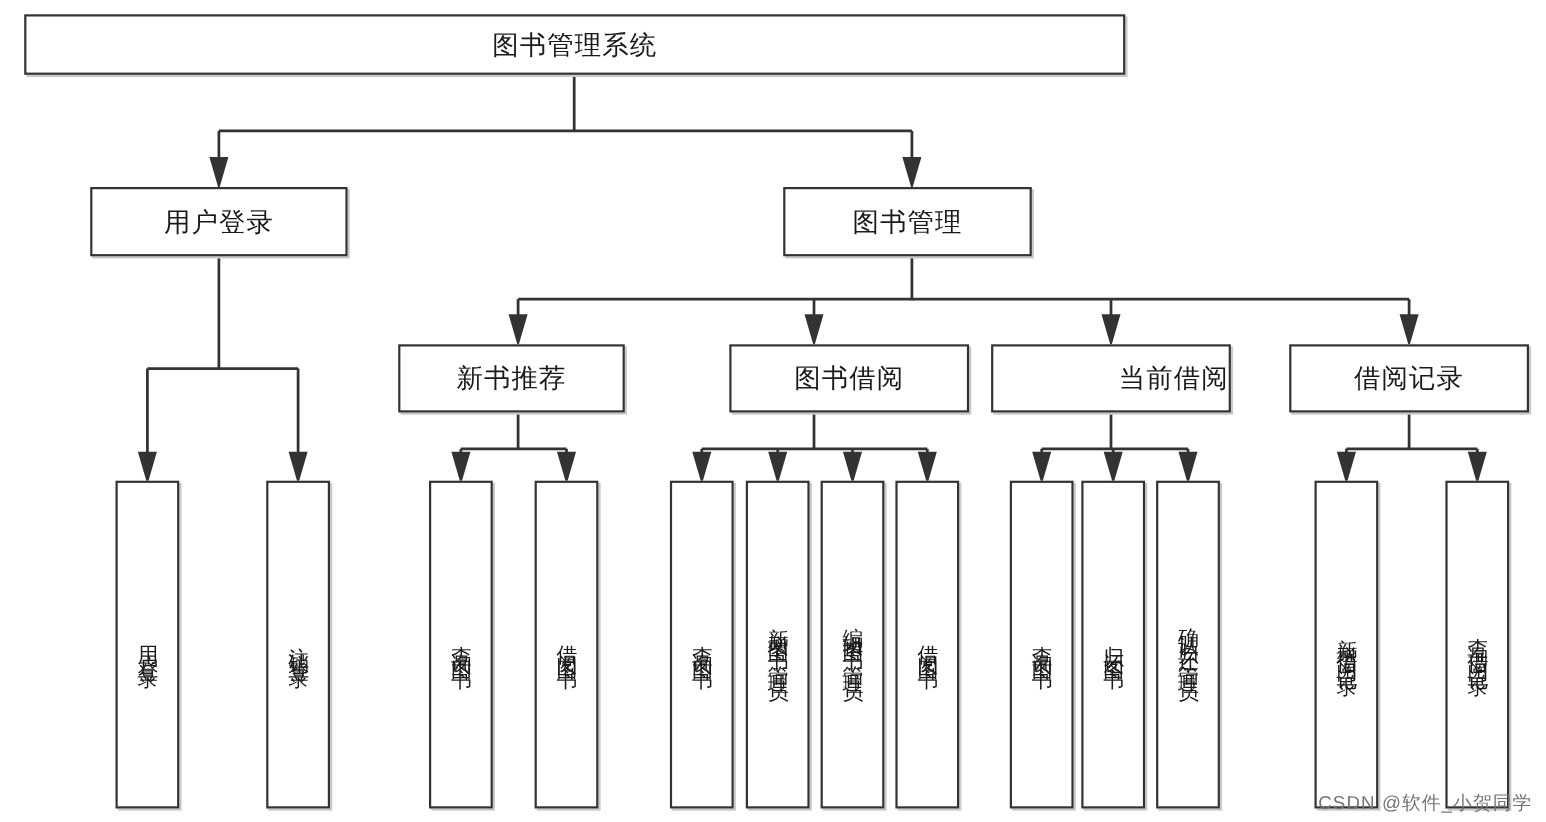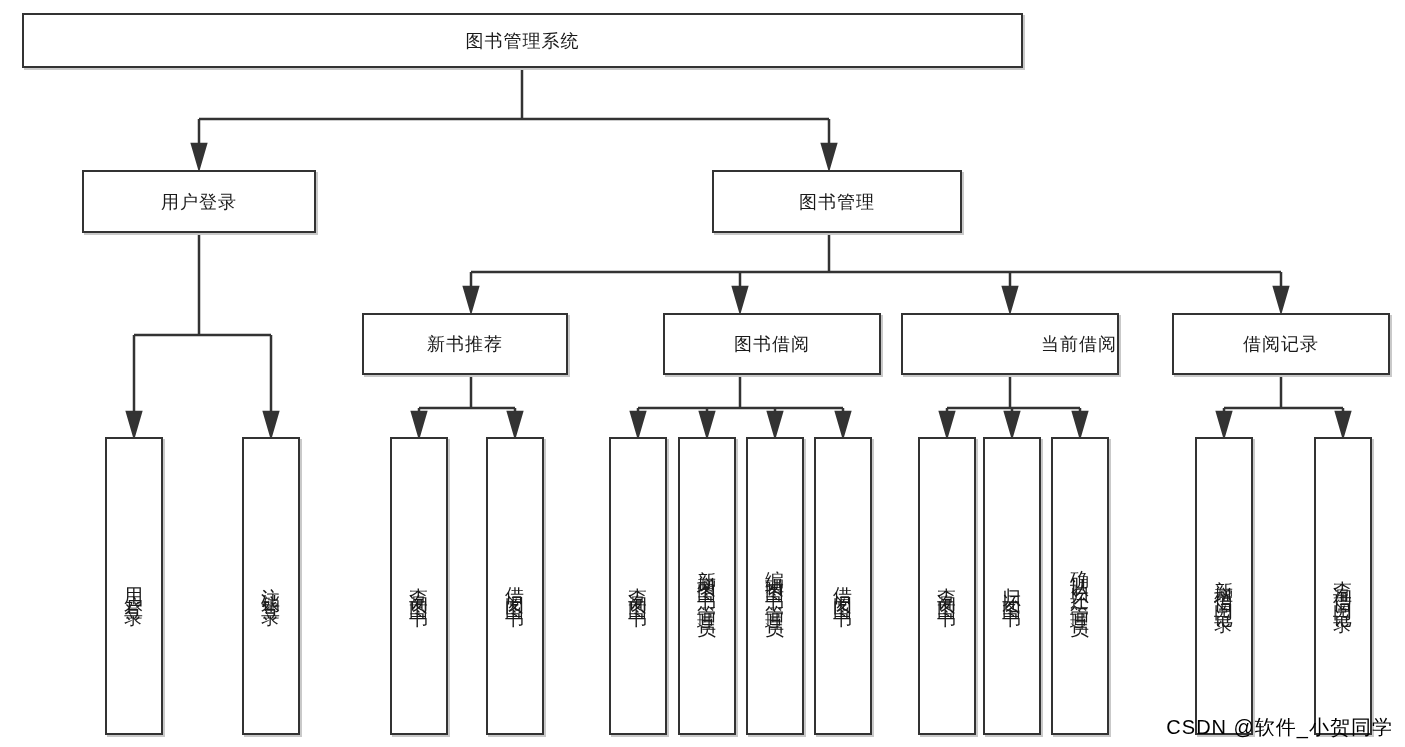--- a/index.html
+++ b/index.html
@@ -7,29 +7,29 @@
     position:relative;width:1405px;height:747px;background:#ffffff;
     font-family:"Liberation Sans",sans-serif;overflow:hidden;
   }
   svg.wires{position:absolute;left:0;top:0;z-index:1;}
   .box{
     position:absolute;z-index:2;background:#ffffff;
     border:2px solid #333333;box-shadow:2px 2px 0 #c9c9c9;
     display:flex;align-items:center;justify-content:center;
     color:#1a1a1a;box-sizing:border-box;
   }
-  .h-box{font-size:18px;letter-spacing:1px;}
+  .h-box{font-size:24px;letter-spacing:1px;}
   .v-box span{
     writing-mode:vertical-rl;text-orientation:mixed;
     font-size:19px;letter-spacing:7px;line-height:1;
     color:#1a1a1a;
   }
   .watermark{
     position:absolute;z-index:3;right:12px;bottom:6px;
-    font-size:20px;color:#000000;letter-spacing:1px;
+    font-size:17px;color:#737373;letter-spacing:1px;
   }
 </style>
 </head>
 <body>
 
 <div class="stage">
 
   <svg class="wires" width="1405" height="747" viewBox="0 0 1405 747" stroke="#333333" stroke-width="2.5" fill="#333333">
 
     <line x1="522" y1="68" x2="522" y2="120"></line>
@@ -93,21 +93,21 @@
       <polygon points="1336,412 1350,412 1343,436"></polygon>
   </svg>
 
   <div class="box h-box" style="left:22px;top:13px;width:1001px;height:55px;">
     <span>图书管理系统</span>
   </div>
 
   <div class="box h-box" style="left:82px;top:170px;width:234px;height:63px;">
     <span>用户登录</span>
   </div>
-  <div class="box h-box" style="left:712px;top:170px;width:250px;height:63px;">
+  <div class="box h-box" style="left:712px;top:170px;width:226px;height:63px;">
     <span>图书管理</span>
   </div>
 
   <div class="box h-box" style="left:362px;top:313px;width:206px;height:62px;">
     <span>新书推荐</span>
   </div>
   <div class="box h-box" style="left:631px;top:313px;width:218px;height:62px;margin-left:32px;">
     <span>图书借阅</span>
   </div>
   <div class="box h-box" style="left:901px;top:313px;width:218px;height:62px;justify-content:flex-end;">

